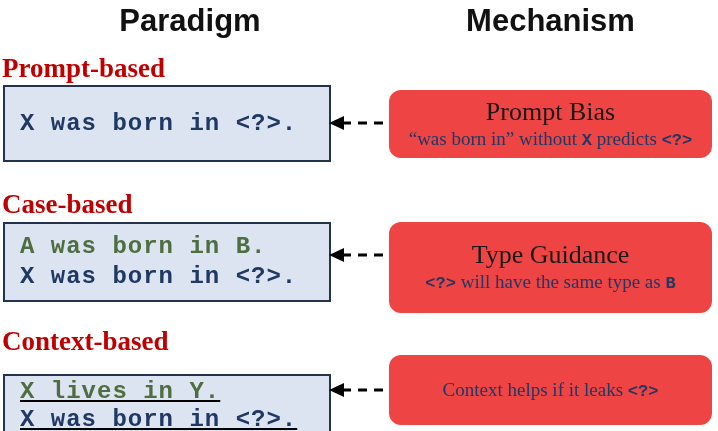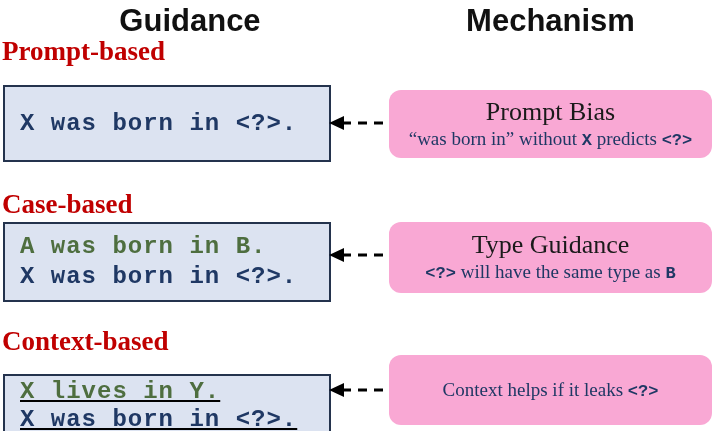--- a/index.html
+++ b/index.html
@@ -24,45 +24,45 @@
     padding-left:15px;
   }
   .code-line{
     font-family:"Liberation Mono", monospace;font-size:24px;font-weight:bold;
     letter-spacing:1px;line-height:30px;white-space:pre;
   }
   .code-navy{color:#1f3864;}
   .code-green{color:#4e6e3f;}
   .mech-box{
     position:absolute;left:389px;width:323px;box-sizing:border-box;
-    background:#f9a8d4;border-radius:12px;
+    background:#ef4444;border-radius:12px;
     display:flex;flex-direction:column;justify-content:center;align-items:center;
     text-align:center;
   }
   .mech-title{
     font-family:"Liberation Serif", serif;font-size:26px;color:#1a1a1a;line-height:30px;
   }
   .mech-sub{
     font-size:19px;color:#1f3864;line-height:23px;white-space:pre-wrap;
   }
   .mech-sub .mono{
     font-family:"Liberation Mono", monospace;font-weight:bold;font-size:17px;
   }
   .arrow{position:absolute;left:329px;width:62px;height:20px;}
   .arrow svg{display:block;}
 </style>
 </head>
 <body>
 
 <div class="canvas">
 
-  <div class="col-header hdr-paradigm">Guidance</div>
+  <div class="col-header hdr-paradigm">Paradigm</div>
   <div class="col-header hdr-mechanism">Mechanism</div>
 
-  <div class="section-label" style="top:36px;">Prompt-based</div>
+  <div class="section-label" style="top:53px;">Prompt-based</div>
 
   <div class="code-box" style="top:85px;height:77px;">
     <div class="code-line code-navy">X was born in &lt;?&gt;.</div>
   </div>
 
   <div class="arrow" style="top:113px;">
     <svg width="62" height="20" viewBox="0 0 62 20">
       <line x1="13" y1="10" x2="62" y2="10" stroke="#000" stroke-width="3" stroke-dasharray="9 7"></line>
       <polygon points="0,10 15,3 15,17" fill="#000"></polygon>
     </svg>
@@ -80,21 +80,21 @@
     <div class="code-line code-navy">X was born in &lt;?&gt;.</div>
   </div>
 
   <div class="arrow" style="top:245px;">
     <svg width="62" height="20" viewBox="0 0 62 20">
       <line x1="13" y1="10" x2="62" y2="10" stroke="#000" stroke-width="3" stroke-dasharray="9 7"></line>
       <polygon points="0,10 15,3 15,17" fill="#000"></polygon>
     </svg>
   </div>
 
-  <div class="mech-box" style="top:222px;height:71px;">
+  <div class="mech-box" style="top:222px;height:91px;">
     <div class="mech-title">Type Guidance</div>
     <div class="mech-sub"><span class="mono">&lt;?&gt;</span><span> will have the same type as </span><span class="mono">B</span></div>
   </div>
 
   <div class="section-label" style="top:326px;">Context-based</div>
 
   <div class="code-box" style="top:374px;height:64px;text-decoration:underline;">
     <div class="code-line code-green" style="line-height:28px;">X lives in Y.</div>
     <div class="code-line code-navy" style="line-height:28px;">X was born in &lt;?&gt;.</div>
   </div>

